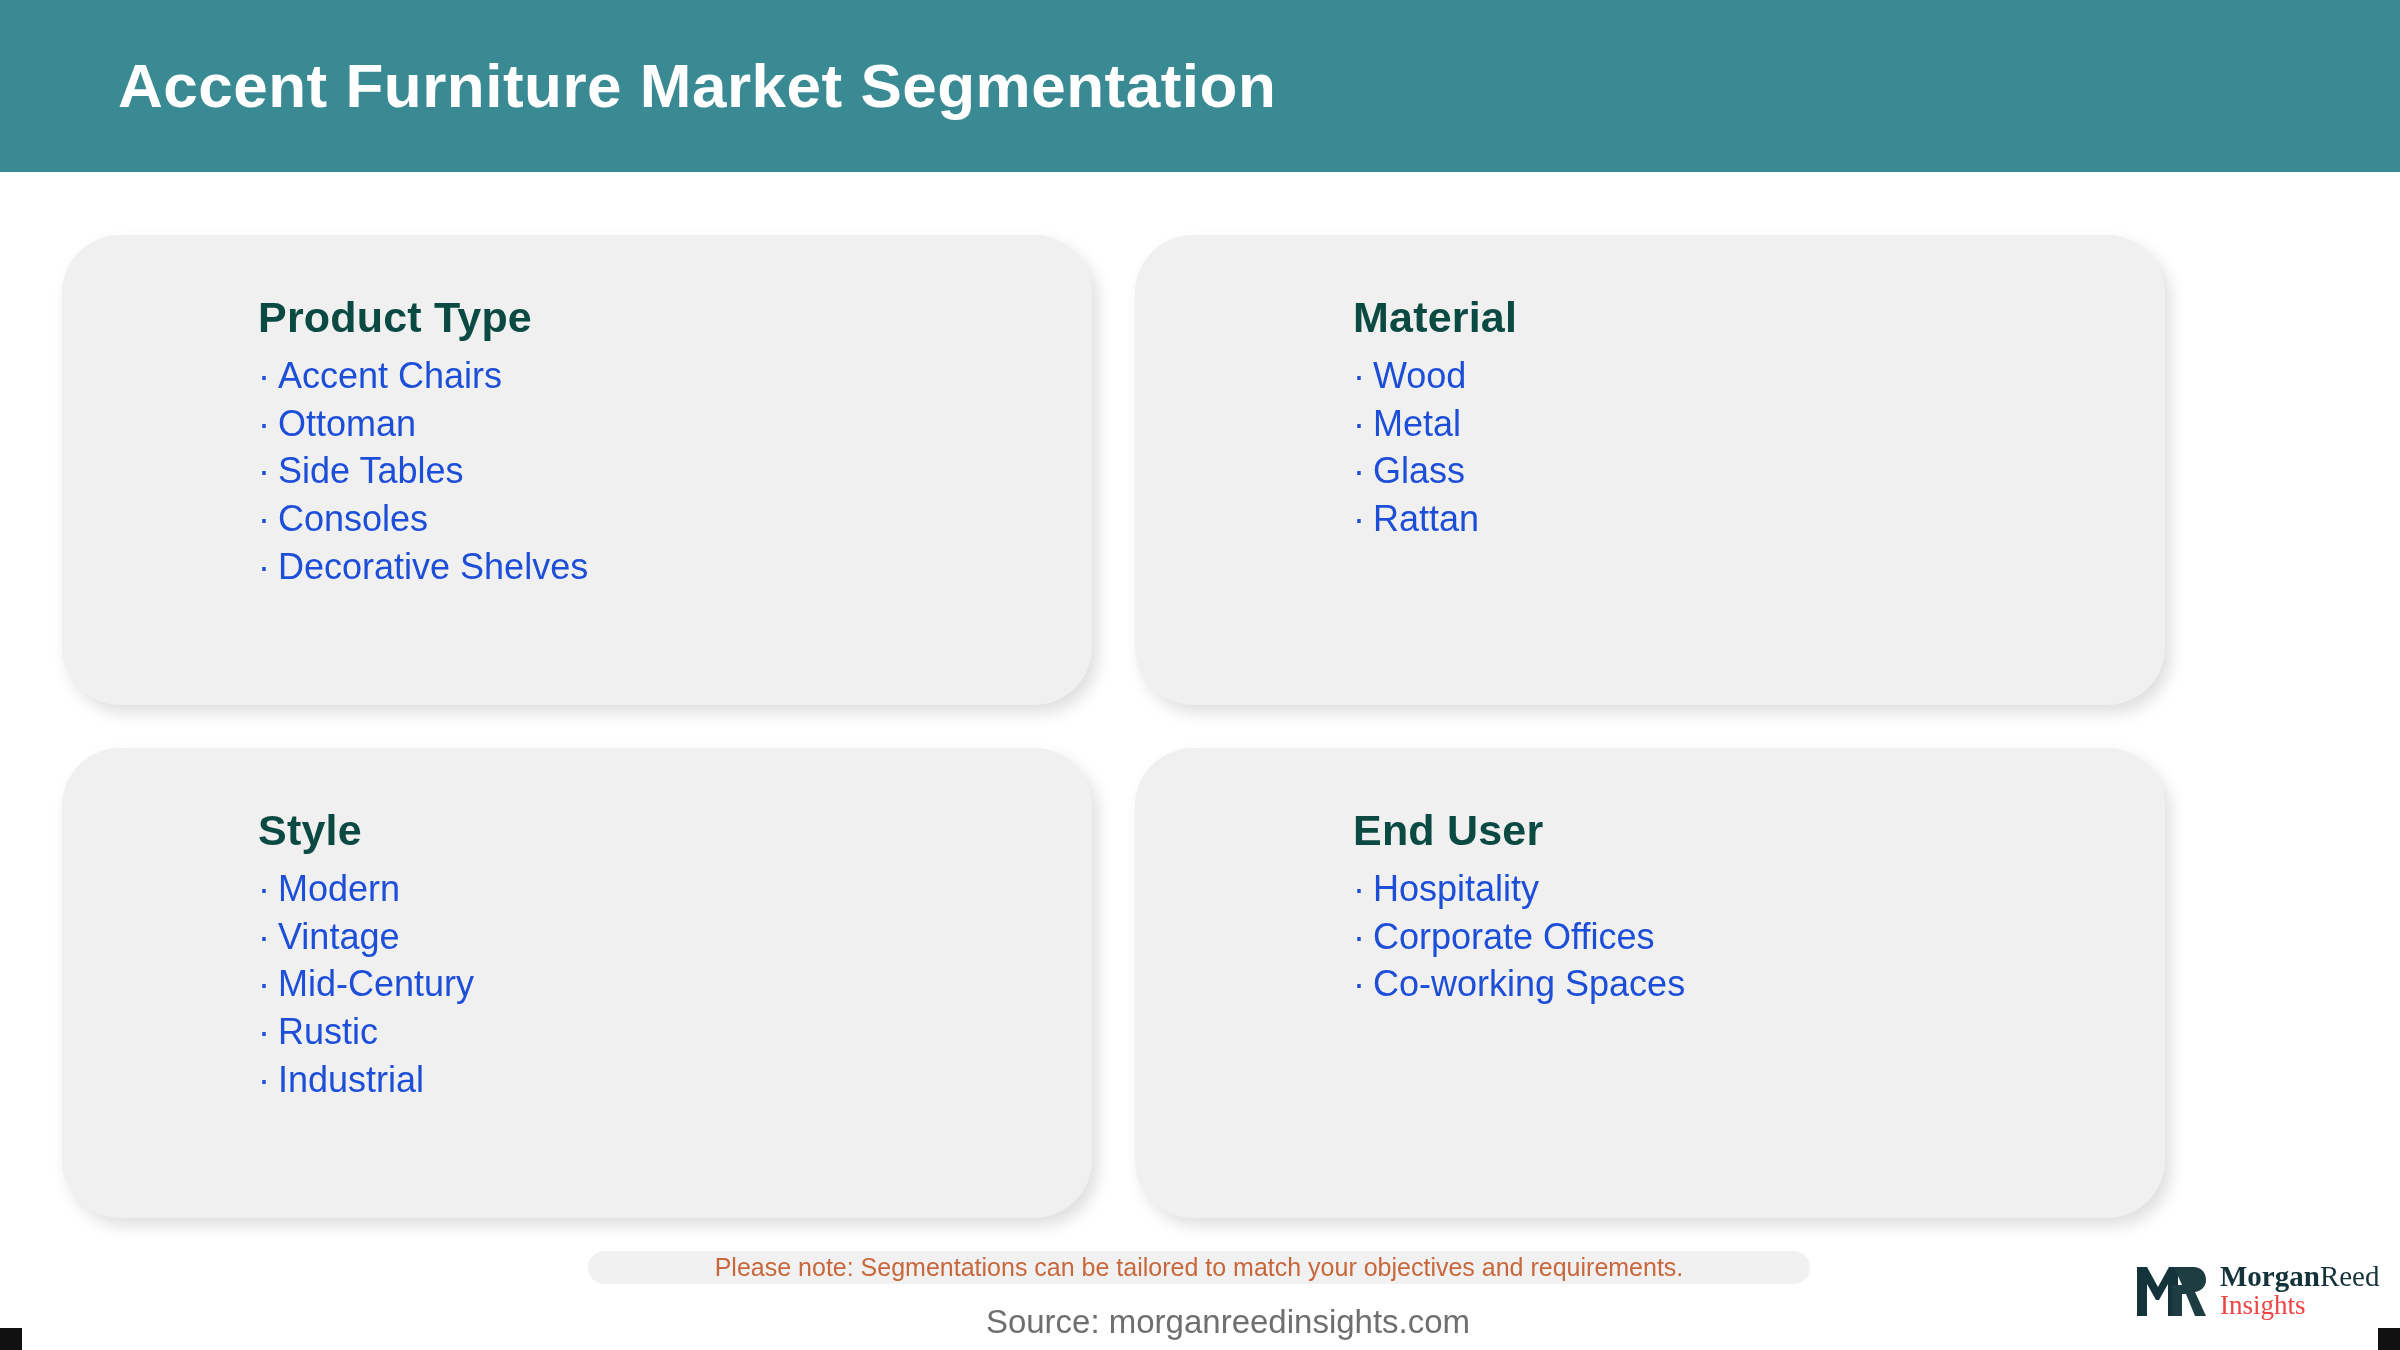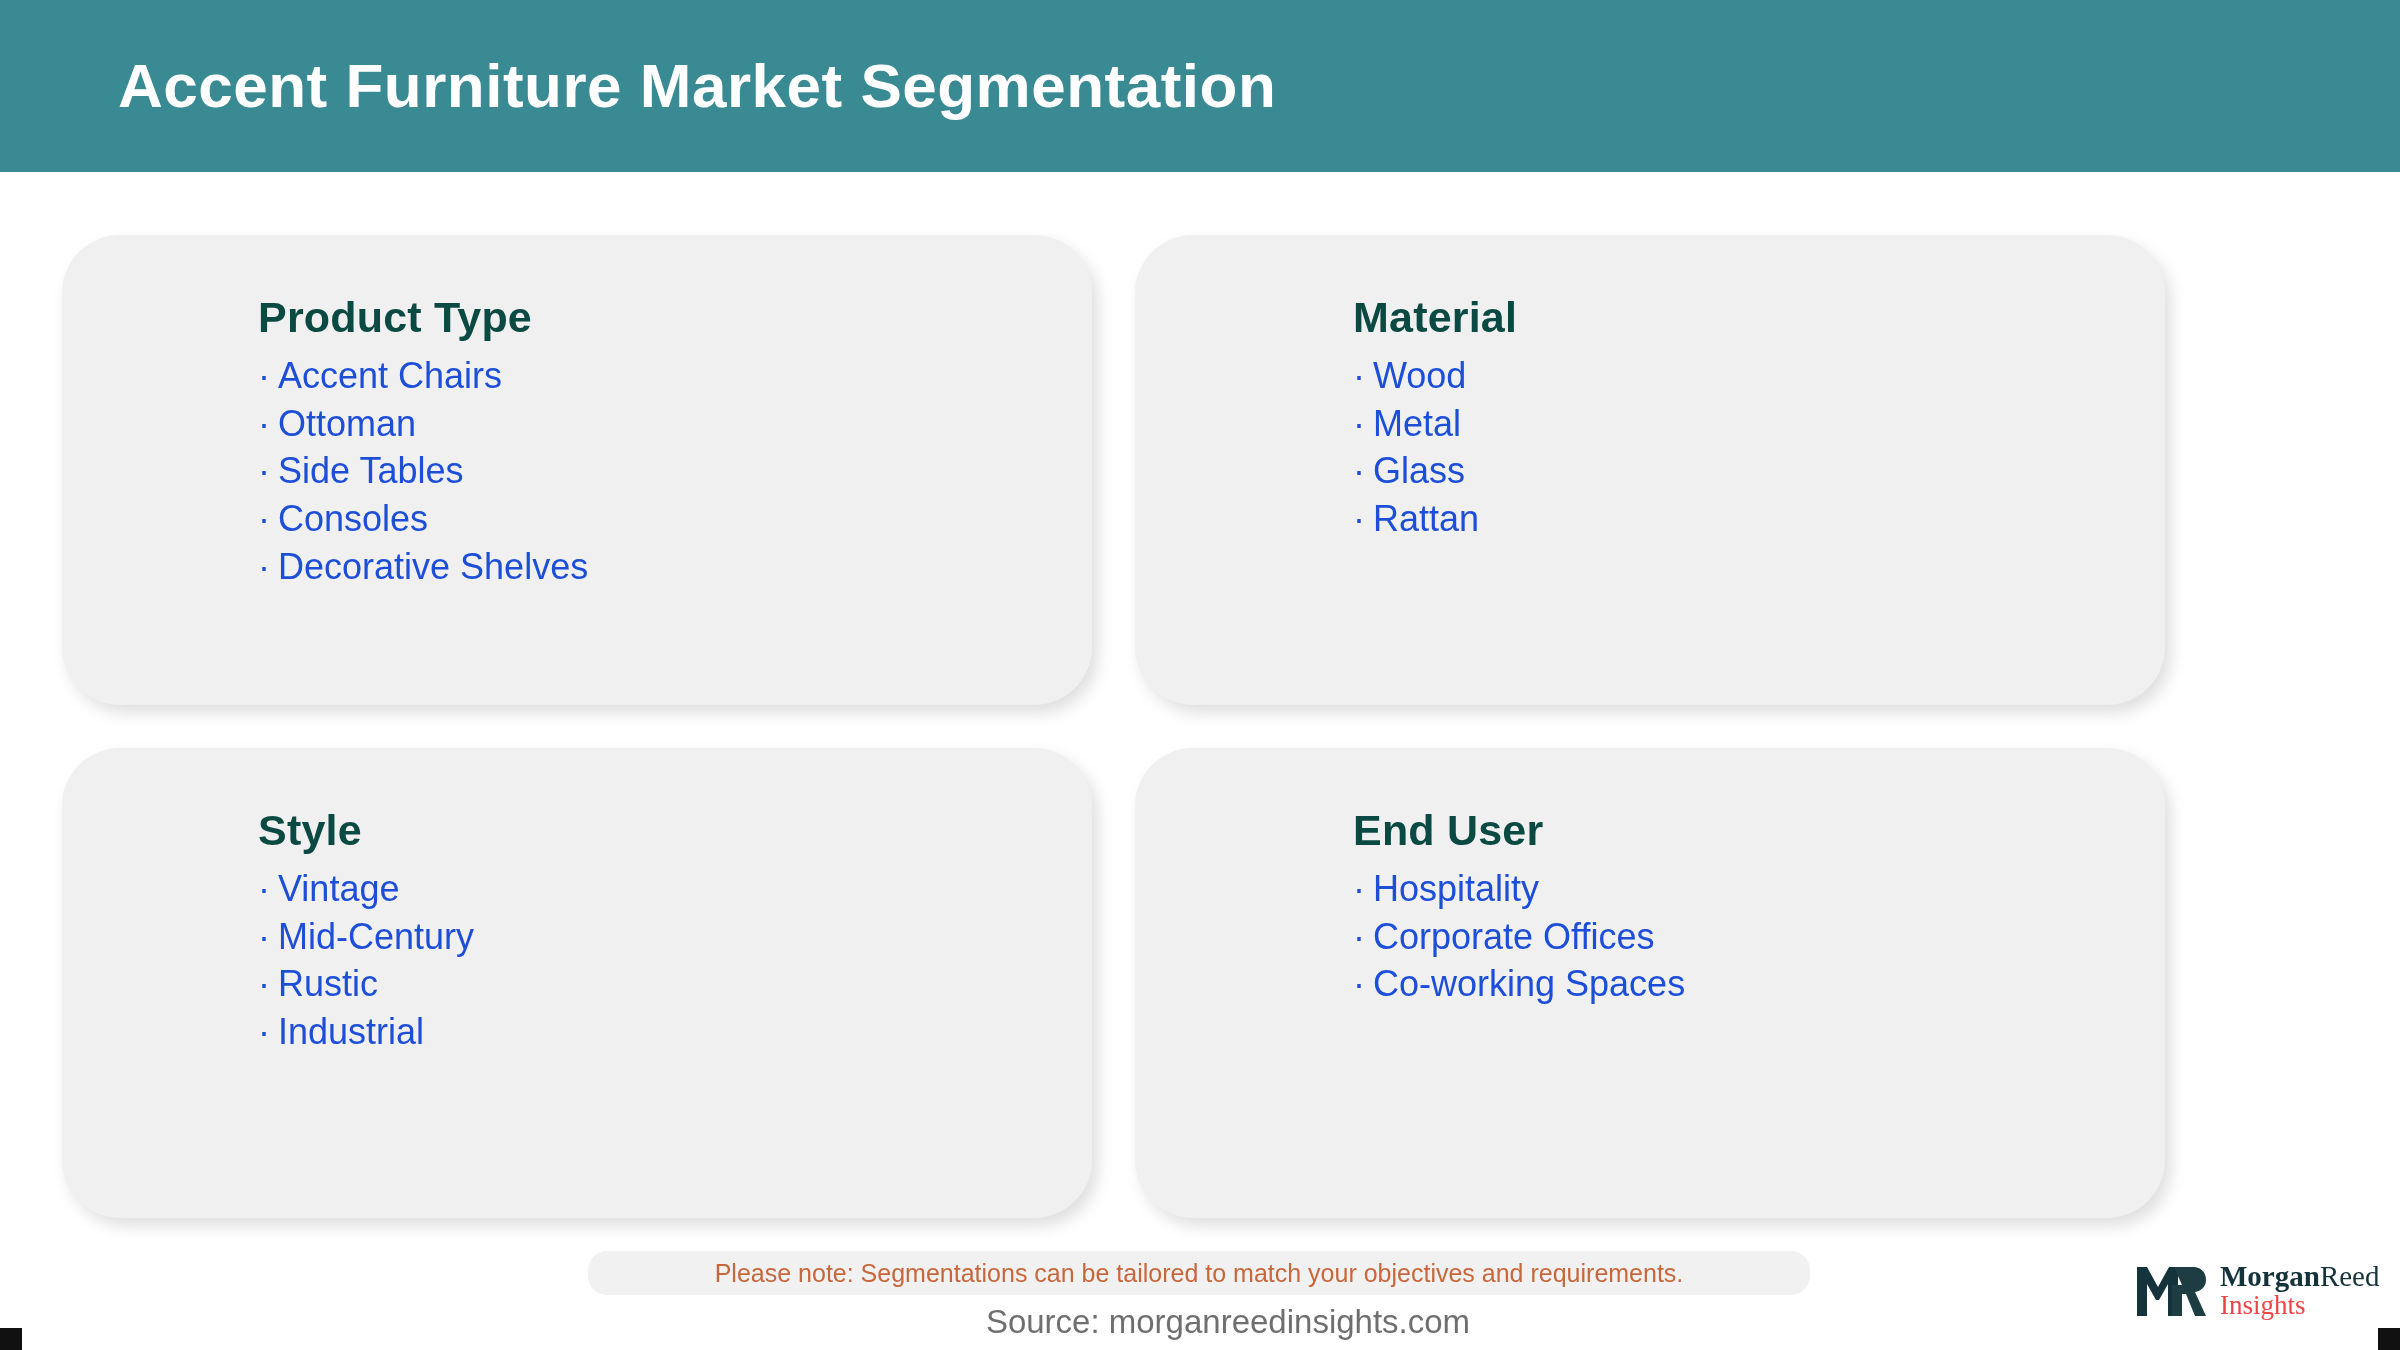--- a/index.html
+++ b/index.html
@@ -82,21 +82,21 @@
     display: inline-block;
     width: 20px;
   }
 
   
   .note-pill {
     position: absolute;
     left: 588px;
     top: 1251px;
     width: 1222px;
-    height: 44px;
+    height: 33px;
     background: #F1F1F1;
     border-radius: 19px;
     display: flex;
     align-items: center;
     justify-content: center;
   }
   .note-text {
     color: #C8673B;
     font-size: 25px;
     white-space: nowrap;
@@ -184,20 +184,21 @@
       <li><span class="bullet">·</span><span>Wood</span></li>
       <li><span class="bullet">·</span><span>Metal</span></li>
       <li><span class="bullet">·</span><span>Glass</span></li>
       <li><span class="bullet">·</span><span>Rattan</span></li>
     </ul>
   </div>
 
   <div class="card">
     <div class="card-title">Style</div>
     <ul class="card-list">
+      <li><span class="bullet">·</span><span>Modern</span></li>
       <li><span class="bullet">·</span><span>Vintage</span></li>
       <li><span class="bullet">·</span><span>Mid-Century</span></li>
       <li><span class="bullet">·</span><span>Rustic</span></li>
       <li><span class="bullet">·</span><span>Industrial</span></li>
     </ul>
   </div>
 
   <div class="card right">
     <div class="card-title">End User</div>
     <ul class="card-list">

